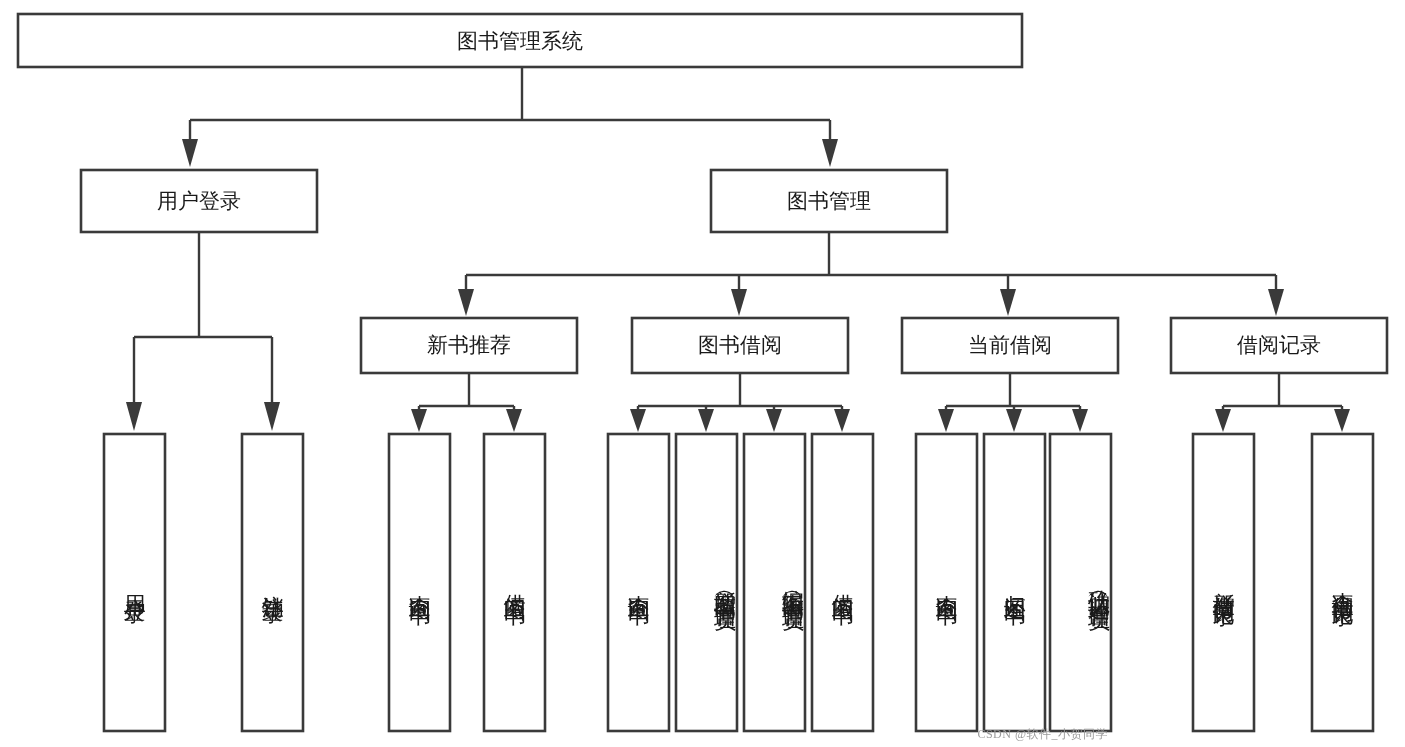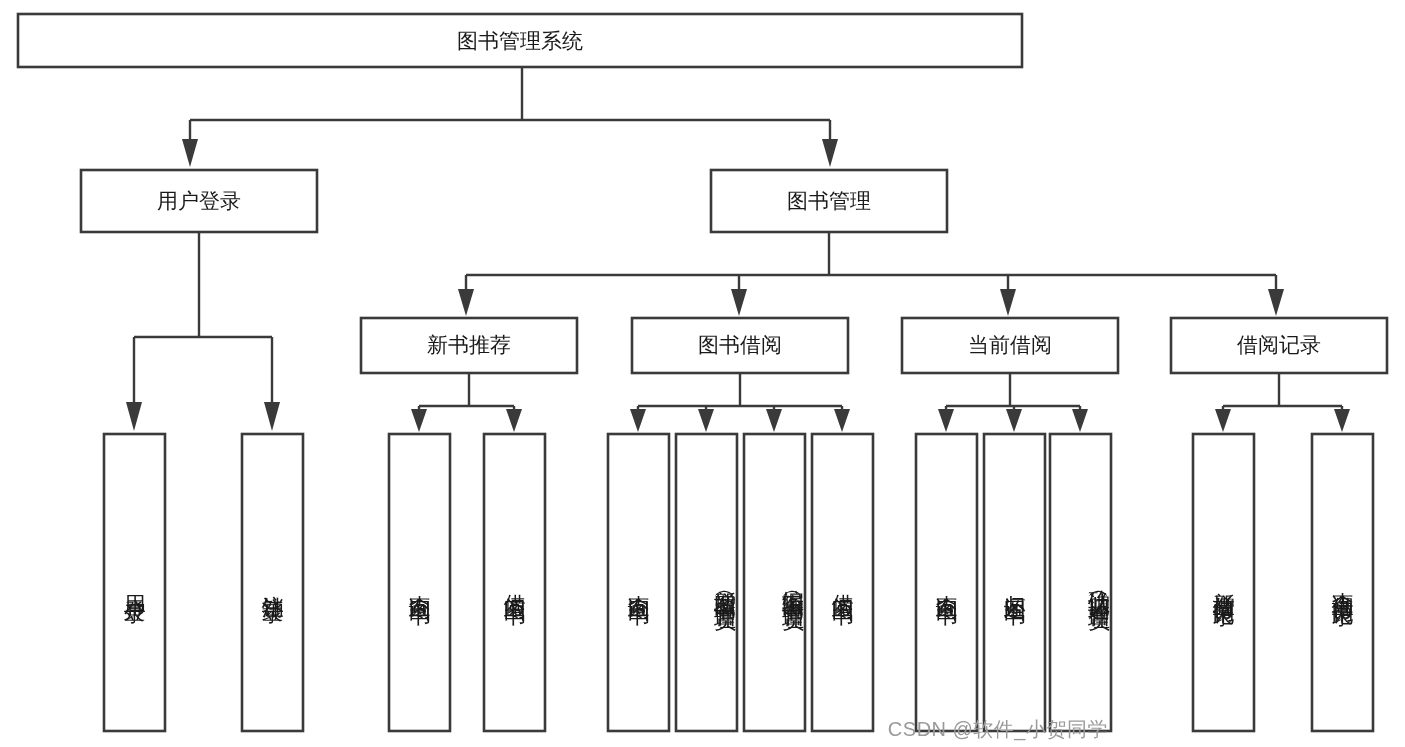--- a/index.html
+++ b/index.html
@@ -71,22 +71,22 @@
     white-space: nowrap;
     pointer-events: none;
   }
   .vnode-label.centered {
     align-items: center;
   }
   #watermark {
     position: absolute;
     right: 8px;
     bottom: 4px;
-    font-family: Liberation Sans, sans-serif;
-    font-size: 20px;
+    font-family: Liberation Serif, serif;
+    font-size: 12px;
     color: #9a9a9a;
     letter-spacing: 0.5px;
     user-select: none;
   }
 </style>
 </head>
 <body>
 
 <div id="diagram-root">
 

